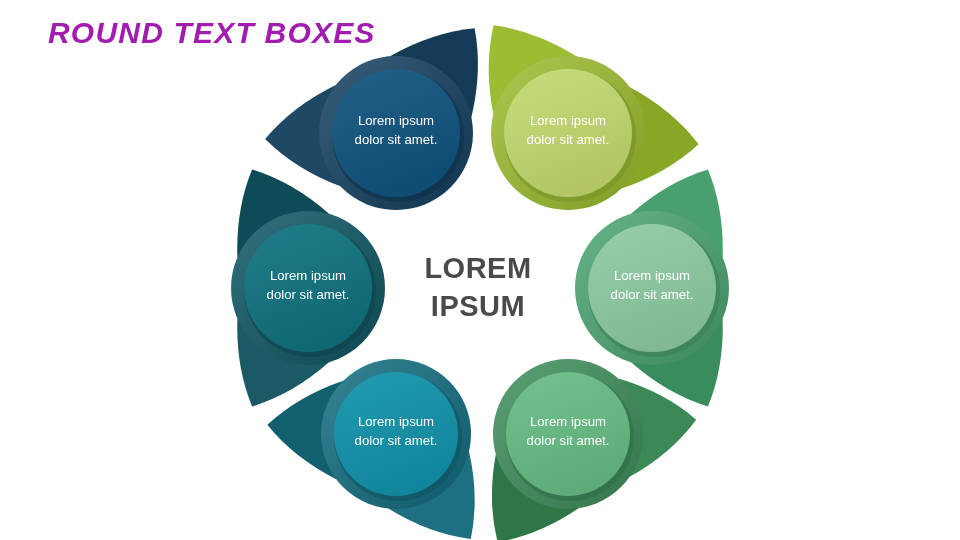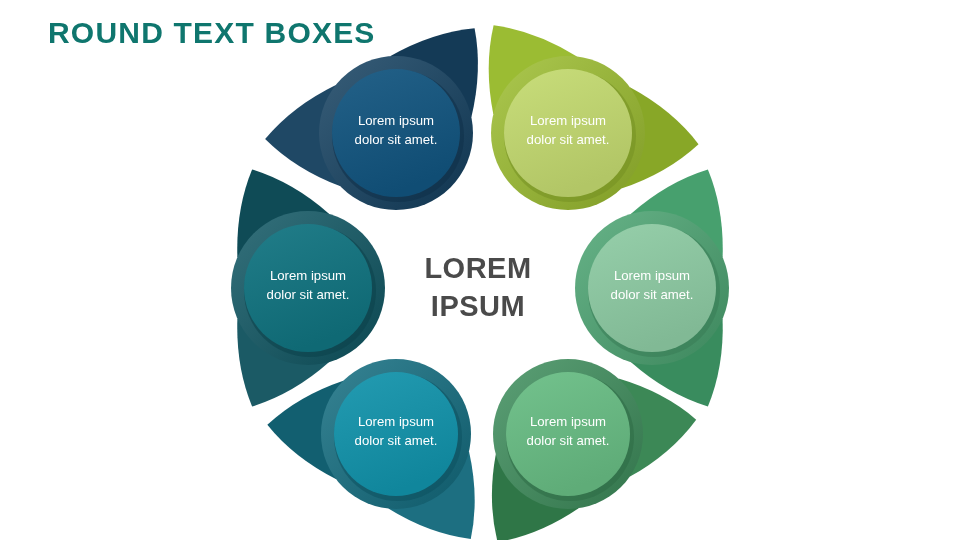--- a/index.html
+++ b/index.html
@@ -49,21 +49,21 @@
     font-weight: bold;
     fill: #4a4a4a;
     letter-spacing: 0.5px;
   }
 </style>
 </head>
 <body style="background: rgb(255, 255, 255);">
 
 <div class="slide" style="background: rgb(255, 255, 255);">
 
-  <div class="slide-title" style="color: #0f766e;">ROUND TEXT BOXES</div>
+  <div class="slide-title" style="color: #a21caf; font-style: italic;">ROUND TEXT BOXES</div>
 
   <div class="diagram">
     <svg width="960" height="540" viewBox="0 0 960 540">
       <defs>
 
         <g id="defs-slot"></g>
       <linearGradient id="grad-ring-0" x1="0" y1="0" x2="1" y2="1">
             <stop offset="0" stop-color="#385e79"></stop>
             <stop offset="1" stop-color="#0f344f"></stop>
           </linearGradient>

